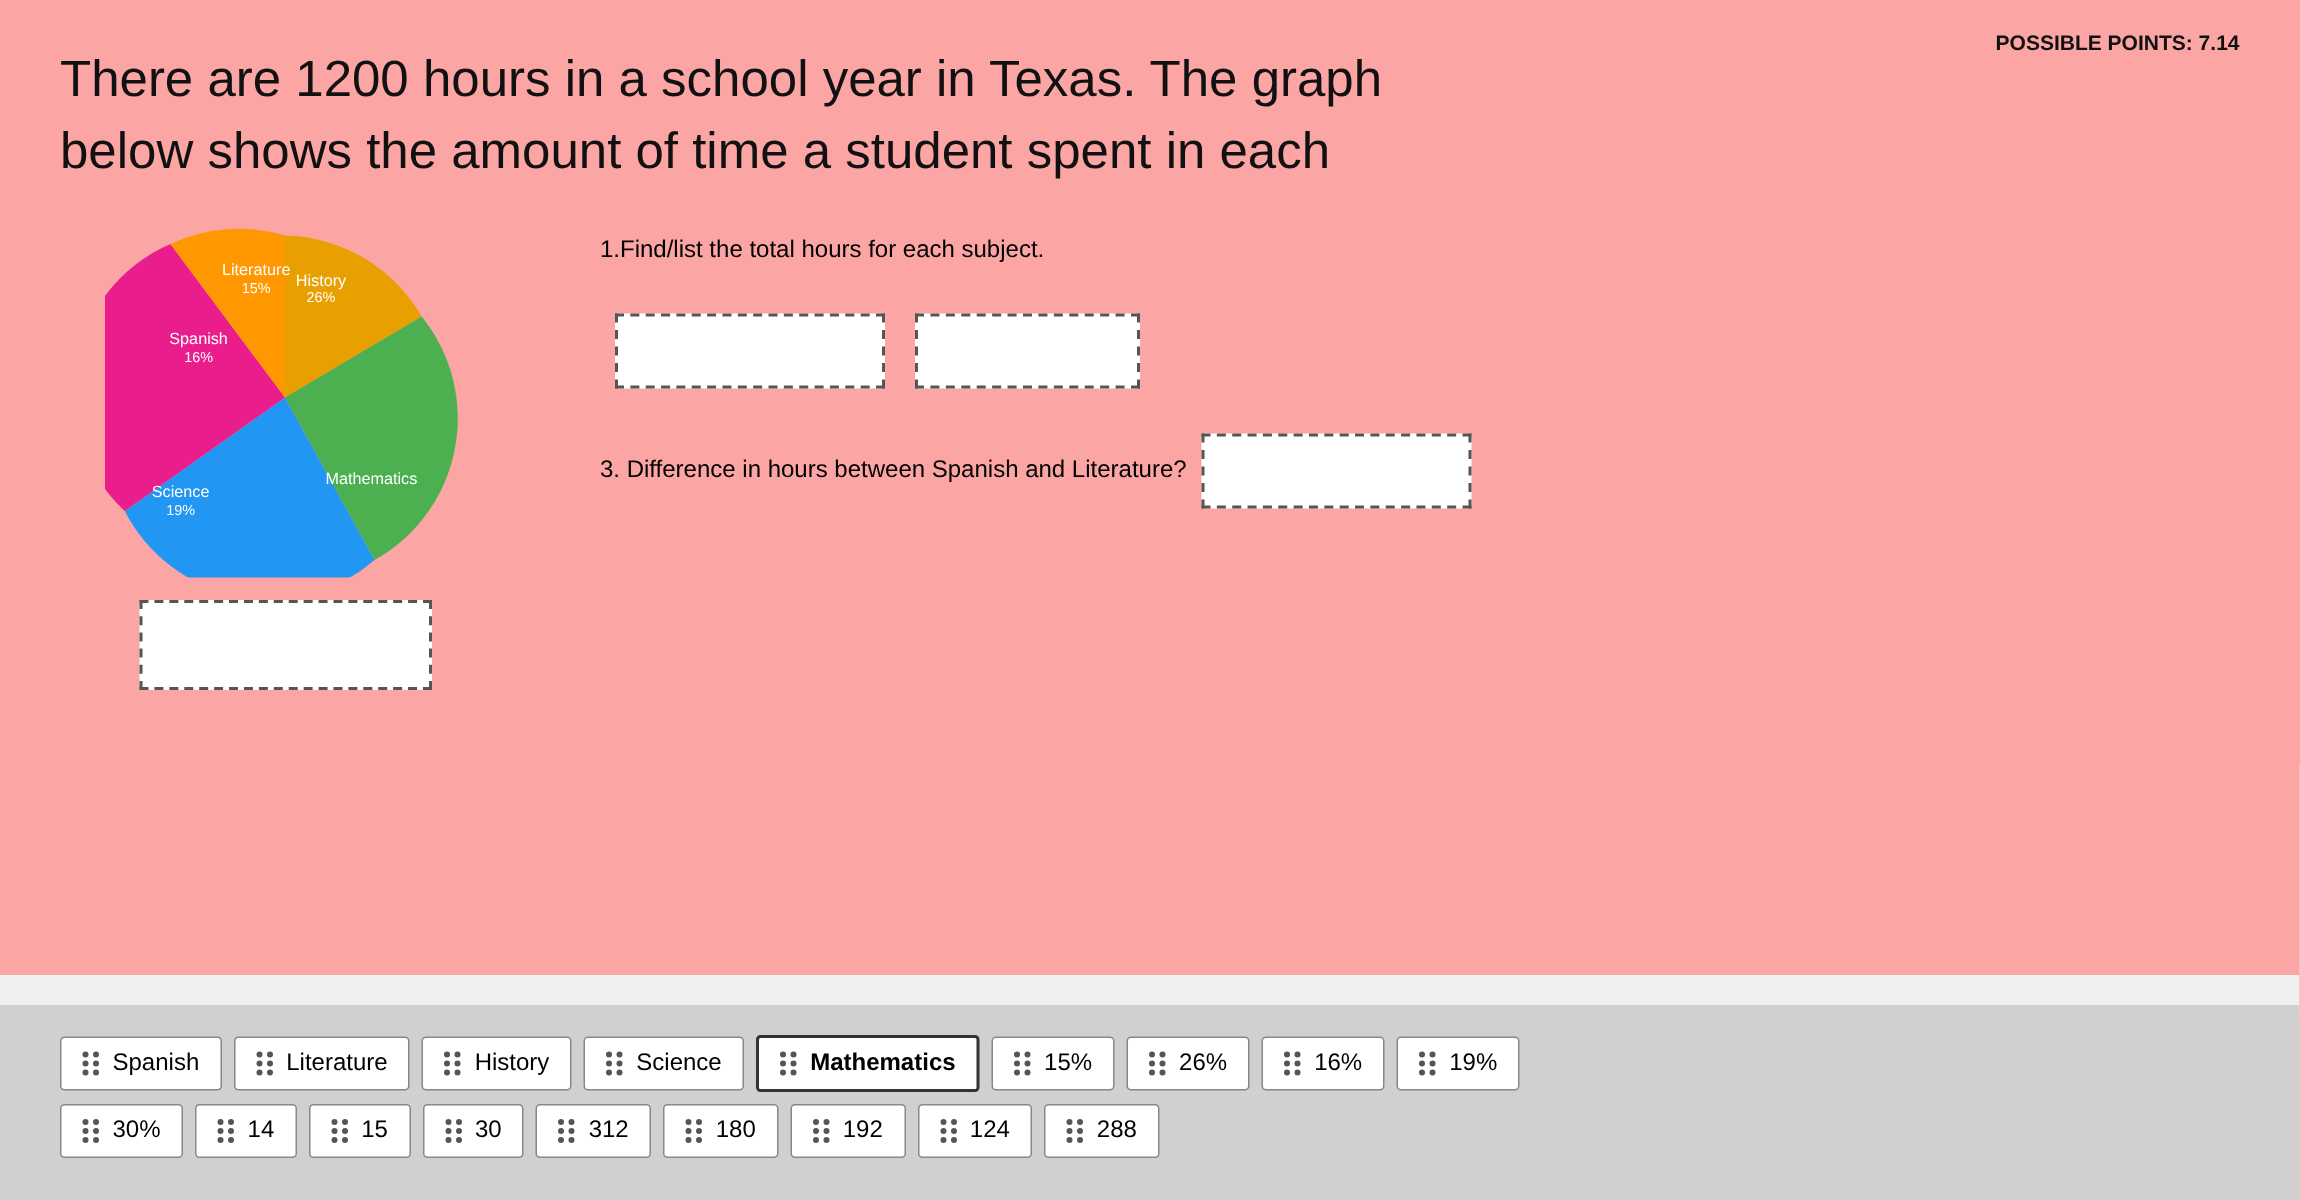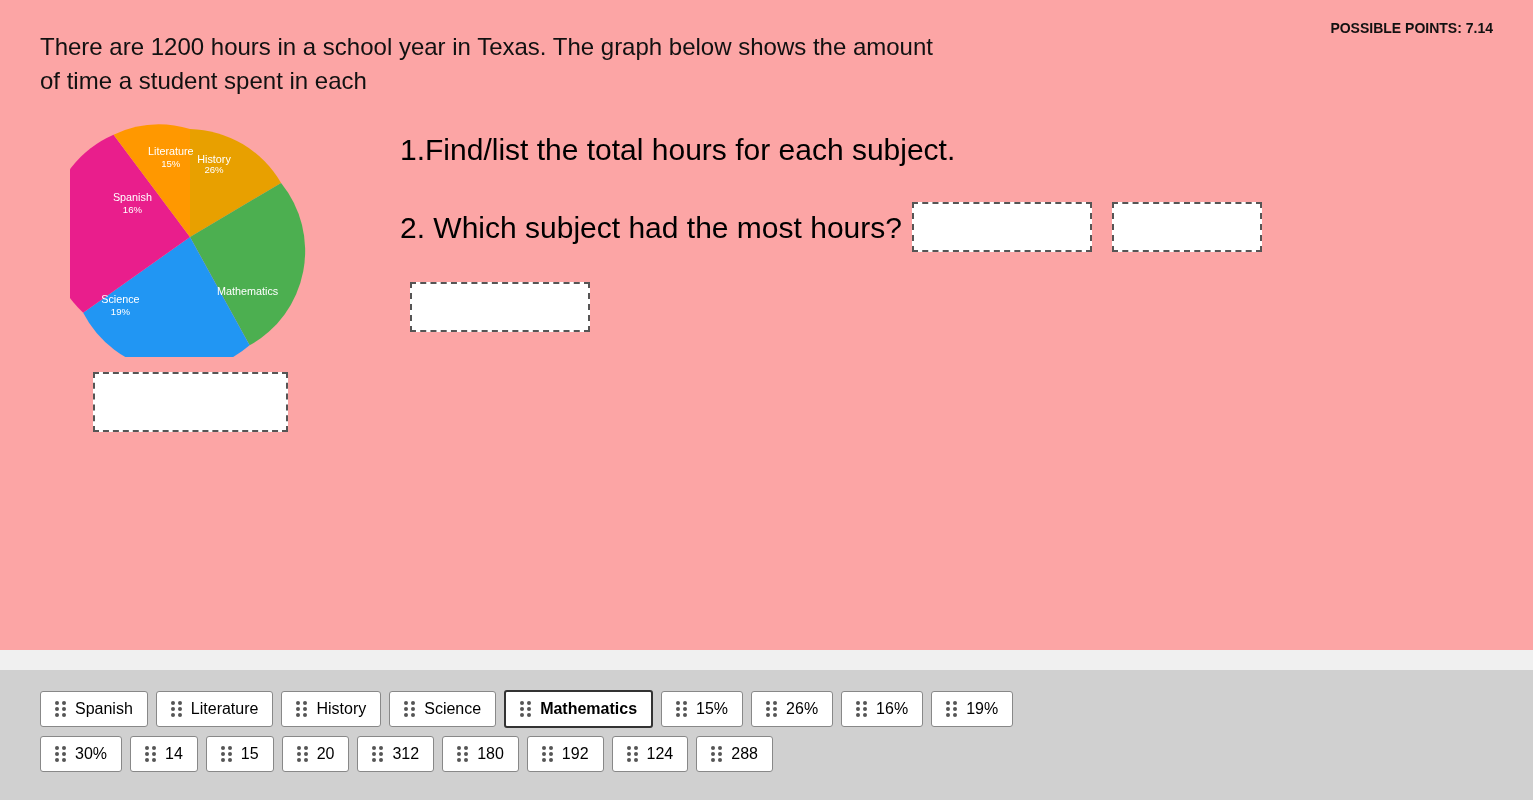--- a/index.html
+++ b/index.html
@@ -12,21 +12,21 @@
       overflow: hidden;
     }
 
     .main-content {
       padding: 30px 40px 20px 40px;
       background: #fca5a5;
       min-height: 650px;
     }
 
     .header-text {
-      font-size: 24px;
+      font-size: 34px;
       line-height: 1.4;
       color: #111;
       max-width: 900px;
     }
 
     .possible-points {
       position: absolute;
       top: 20px;
       right: 40px;
       font-size: 14px;
@@ -49,21 +49,21 @@
     }
 
     
     .questions-area {
       flex: 1;
       padding-left: 60px;
       padding-top: 10px;
     }
 
     .question {
-      font-size: 30px;
+      font-size: 16px;
       margin-bottom: 30px;
       display: flex;
       align-items: center;
       flex-wrap: wrap;
       line-height: 1.5;
     }
 
     .answer-box {
       display: inline-block;
       border: 2px dashed #555;
@@ -191,26 +191,26 @@
       <div class="small-answer-box"></div>
     </div>
 
     <div class="questions-area">
 
       <div class="question">
         <span>1.Find/list the total hours for each subject.</span>
       </div>
 
       <div class="question">
-        <span>2. Which subject had the most hours?</span>
         <div class="answer-box"></div>
         <div class="answer-box-sm"></div>
       </div>
 
       <div class="question">
+        <span>3. Difference in hours between Spanish and Literature?</span>
         <div class="answer-box"></div>
       </div>
 
     </div>
   </div>
 </div>
 
 <div class="bottom-area">
   <div class="drag-row" id="drag-row-1">
       <div class="drag-chip">
@@ -349,21 +349,21 @@
       </div>
       <div class="drag-chip">
         <span class="drag-dots">
           <span></span>
           <span></span>
           <span></span>
           <span></span>
           <span></span>
           <span></span>
         </span>
-        <span>20</span>
+        <span>30</span>
       </div>
       <div class="drag-chip">
         <span class="drag-dots">
           <span></span>
           <span></span>
           <span></span>
           <span></span>
           <span></span>
           <span></span>
         </span>

